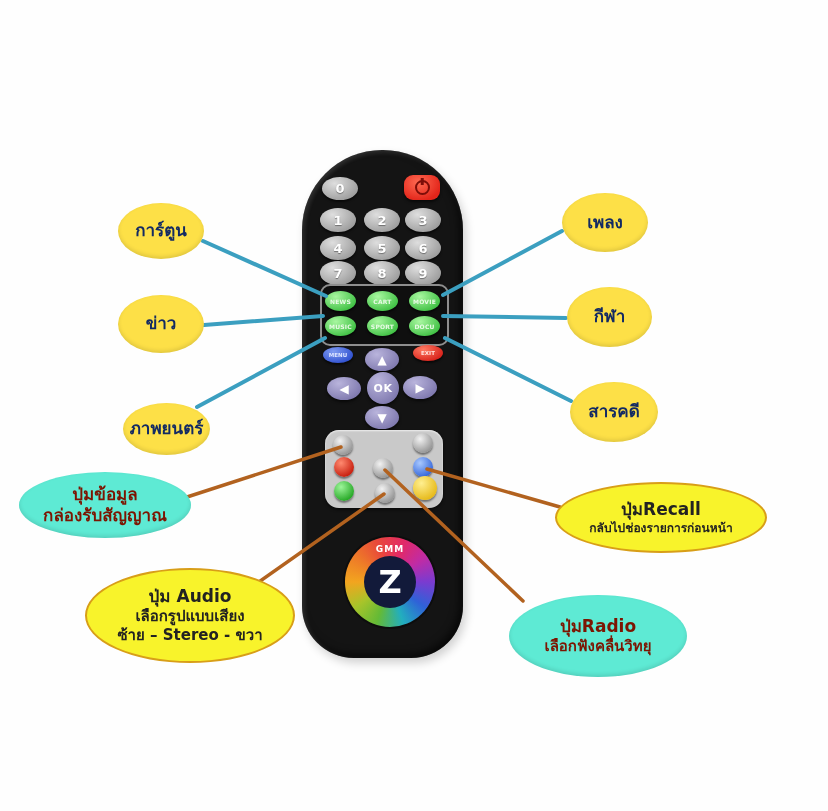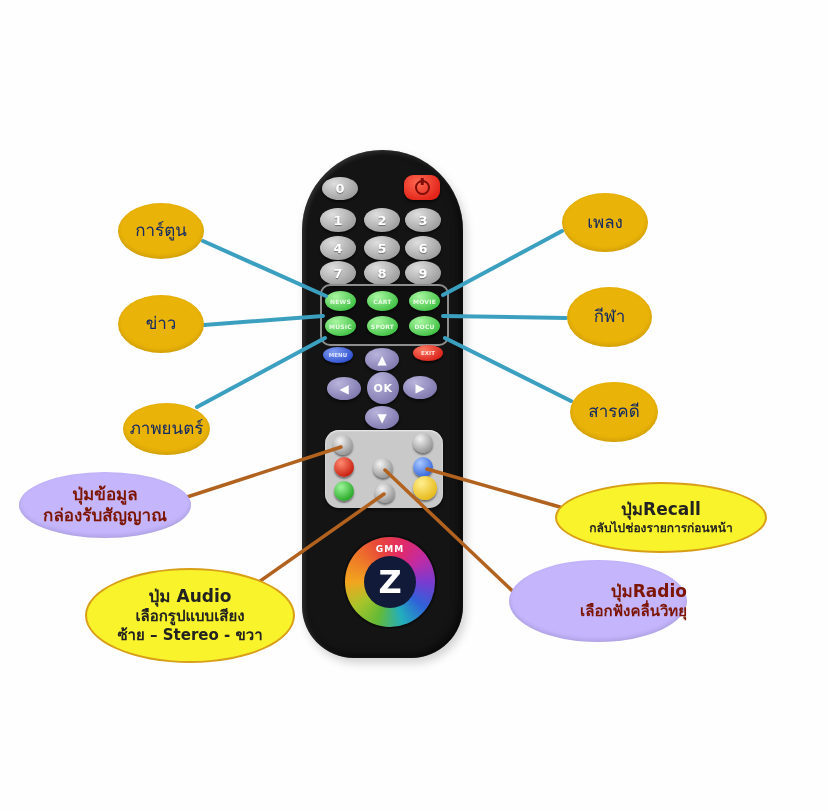--- a/index.html
+++ b/index.html
@@ -54,23 +54,23 @@
         align-items:center;justify-content:center;color:#fff;font-size:32px;font-weight:700;}
   .logo-text{position:absolute;top:7px;left:0;width:100%;text-align:center;color:#fff;
         font-size:9px;font-weight:700;letter-spacing:1px;}
 
   
   .lines{position:absolute;left:0;top:0;z-index:5;pointer-events:none;}
 
   
   .bubble{position:absolute;border-radius:50%;display:flex;flex-direction:column;align-items:center;
           justify-content:center;text-align:center;z-index:6;box-sizing:border-box;line-height:1.25;}
-  .b-blue{background:#eab308;color:#132a63;font-weight:400;font-size:17px;
+  .b-blue{background:#fde047;color:#132a63;font-weight:700;font-size:17px;
           box-shadow:inset 0 -2px 4px rgba(0,0,0,.12);}
-  .b-orange{background:#c4b5fd;color:#7c1502;font-weight:700;
+  .b-orange{background:#5eead4;color:#7c1502;font-weight:700;
           box-shadow:inset 0 -2px 4px rgba(0,0,0,.12);}
   .b-yellow{background:#f8f32b;border:2px solid #d89e18;color:#222;font-weight:700;}
   .bl-big{font-size:17px;}
   .bl-med{font-size:15px;}
   .bl-sm{font-size:12px;font-family:Liberation Serif, serif;}
 </style>
 </head>
 <body>
 
 <div id="canvas">
@@ -168,21 +168,21 @@
     <span>เพลง</span>
   </div>
   <div class="bubble b-blue" style="left:570px;top:382px;width:88px;height:60px;">
     <span>สารคดี</span>
   </div>
 
   <div class="bubble b-orange" style="left:19px;top:472px;width:172px;height:66px;">
     <span class="bl-big">ปุ่มข้อมูล</span>
     <span class="bl-big">กล่องรับสัญญาณ</span>
   </div>
-  <div class="bubble b-orange" style="left:509px;top:560px;width:178px;height:82px;align-items:flex-end;">
+  <div class="bubble b-orange" style="left:509px;top:595px;width:178px;height:82px;">
     <span class="bl-big">ปุ่มRadio</span>
     <span class="bl-med">เลือกฟังคลื่นวิทยุ</span>
   </div>
 
   <div class="bubble b-yellow" style="left:85px;top:568px;width:210px;height:95px;">
     <span class="bl-big">ปุ่ม Audio</span>
     <span class="bl-med">เลือกรูปแบบเสียง</span>
     <span class="bl-med">ซ้าย – Stereo - ขวา</span>
   </div>
   <div class="bubble b-yellow" style="left:555px;top:482px;width:212px;height:71px;">

